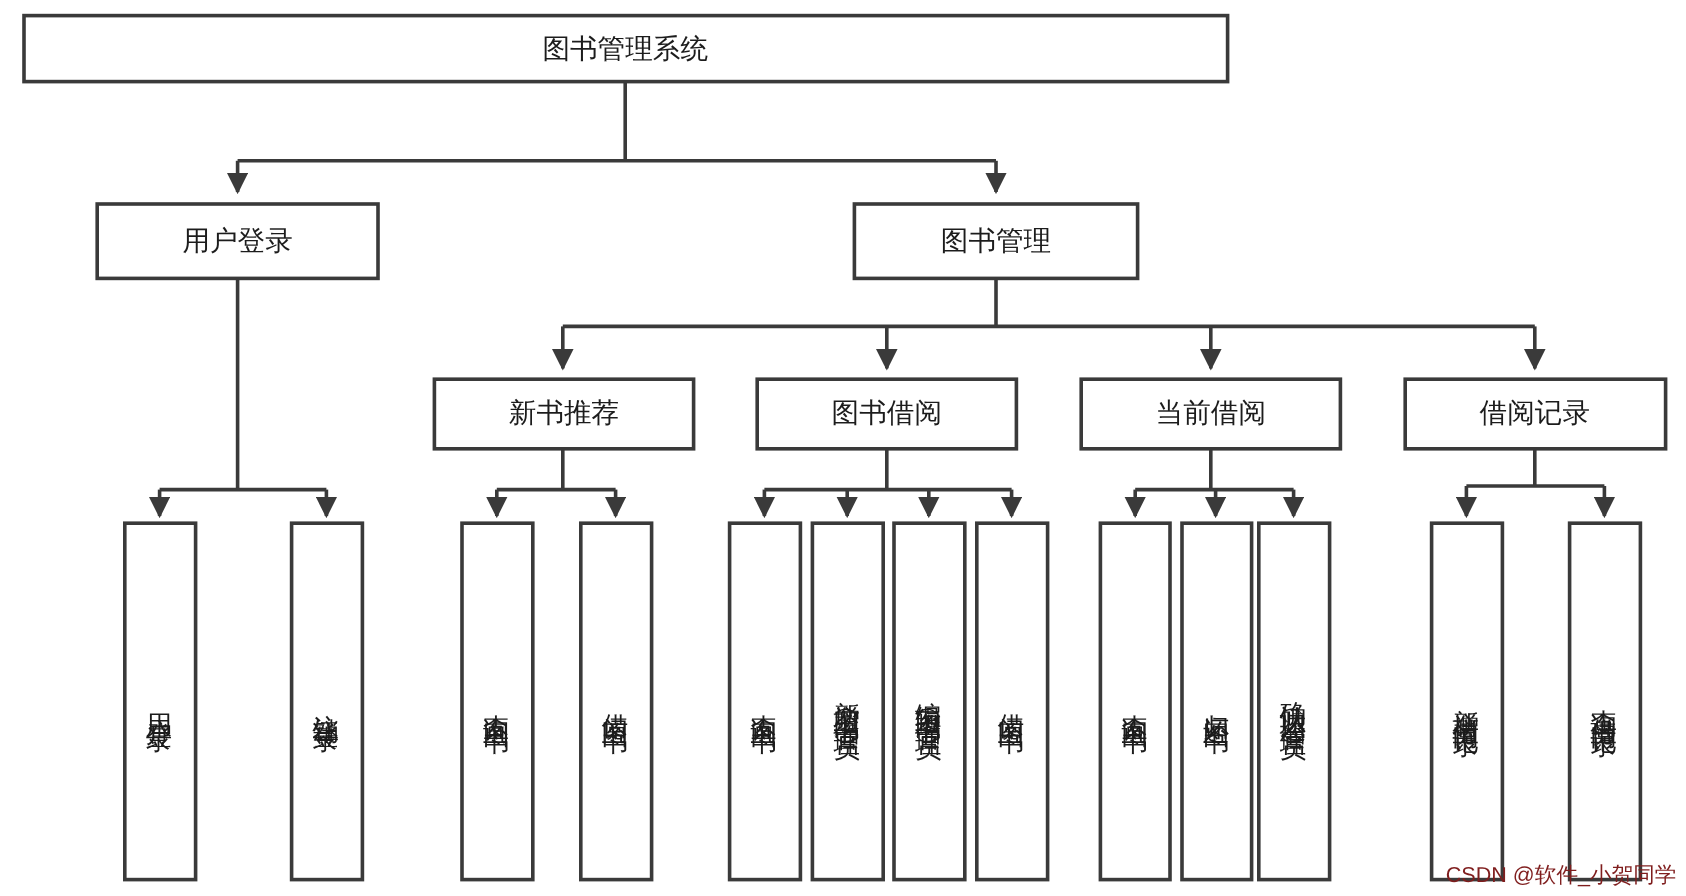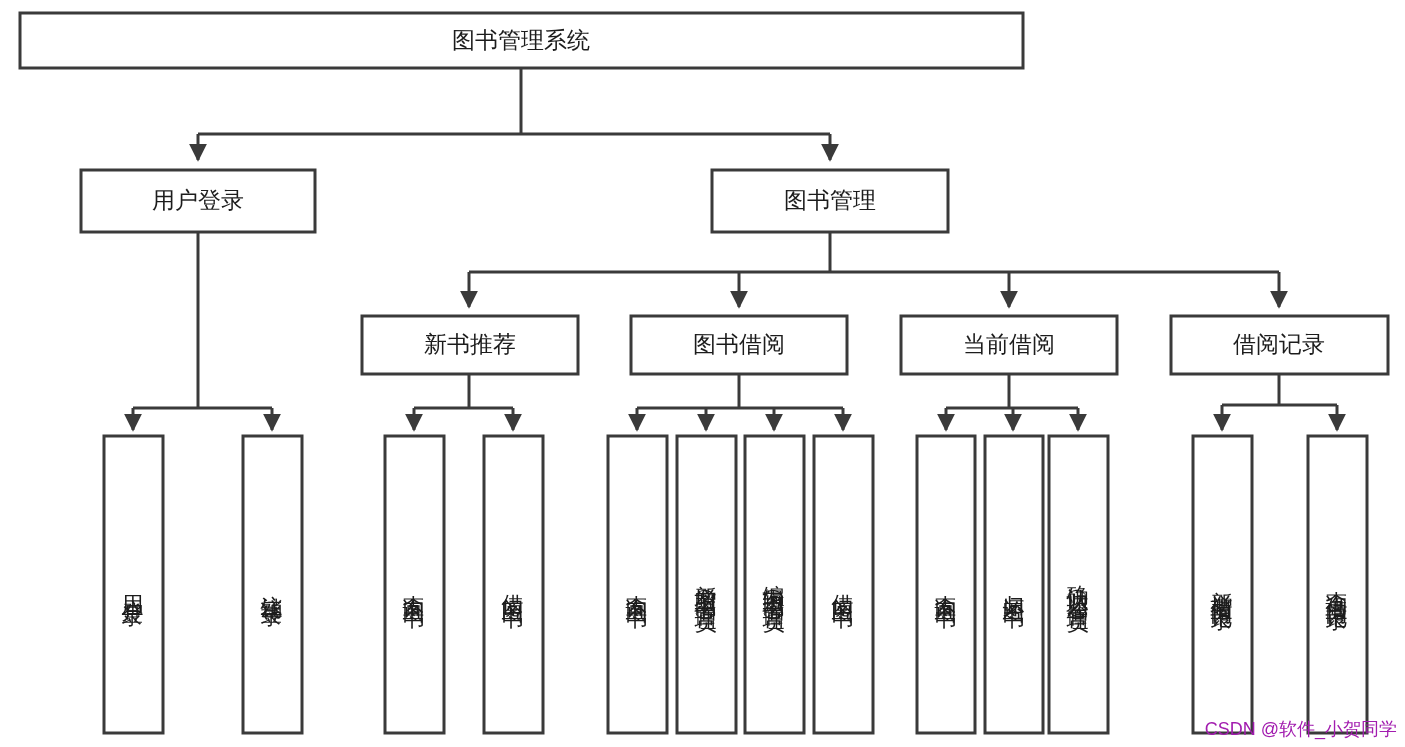--- a/index.html
+++ b/index.html
@@ -51,21 +51,21 @@
     text-orientation: upright;
     letter-spacing: 4px;
     dominant-baseline: central;
   }
   .watermark {
     position: absolute;
     right: 8px;
     bottom: 6px;
     font-family: "Liberation Sans", "DejaVu Sans", sans-serif;
     font-size: 18px;
-    color: #a21caf;
+    color: #7f1d1d;
     white-space: nowrap;
     pointer-events: none;
   }
 </style>
 </head>
 <body>
 
 <div id="diagram-root">
 
   <svg class="diagram" viewBox="0 0 1405 747">

